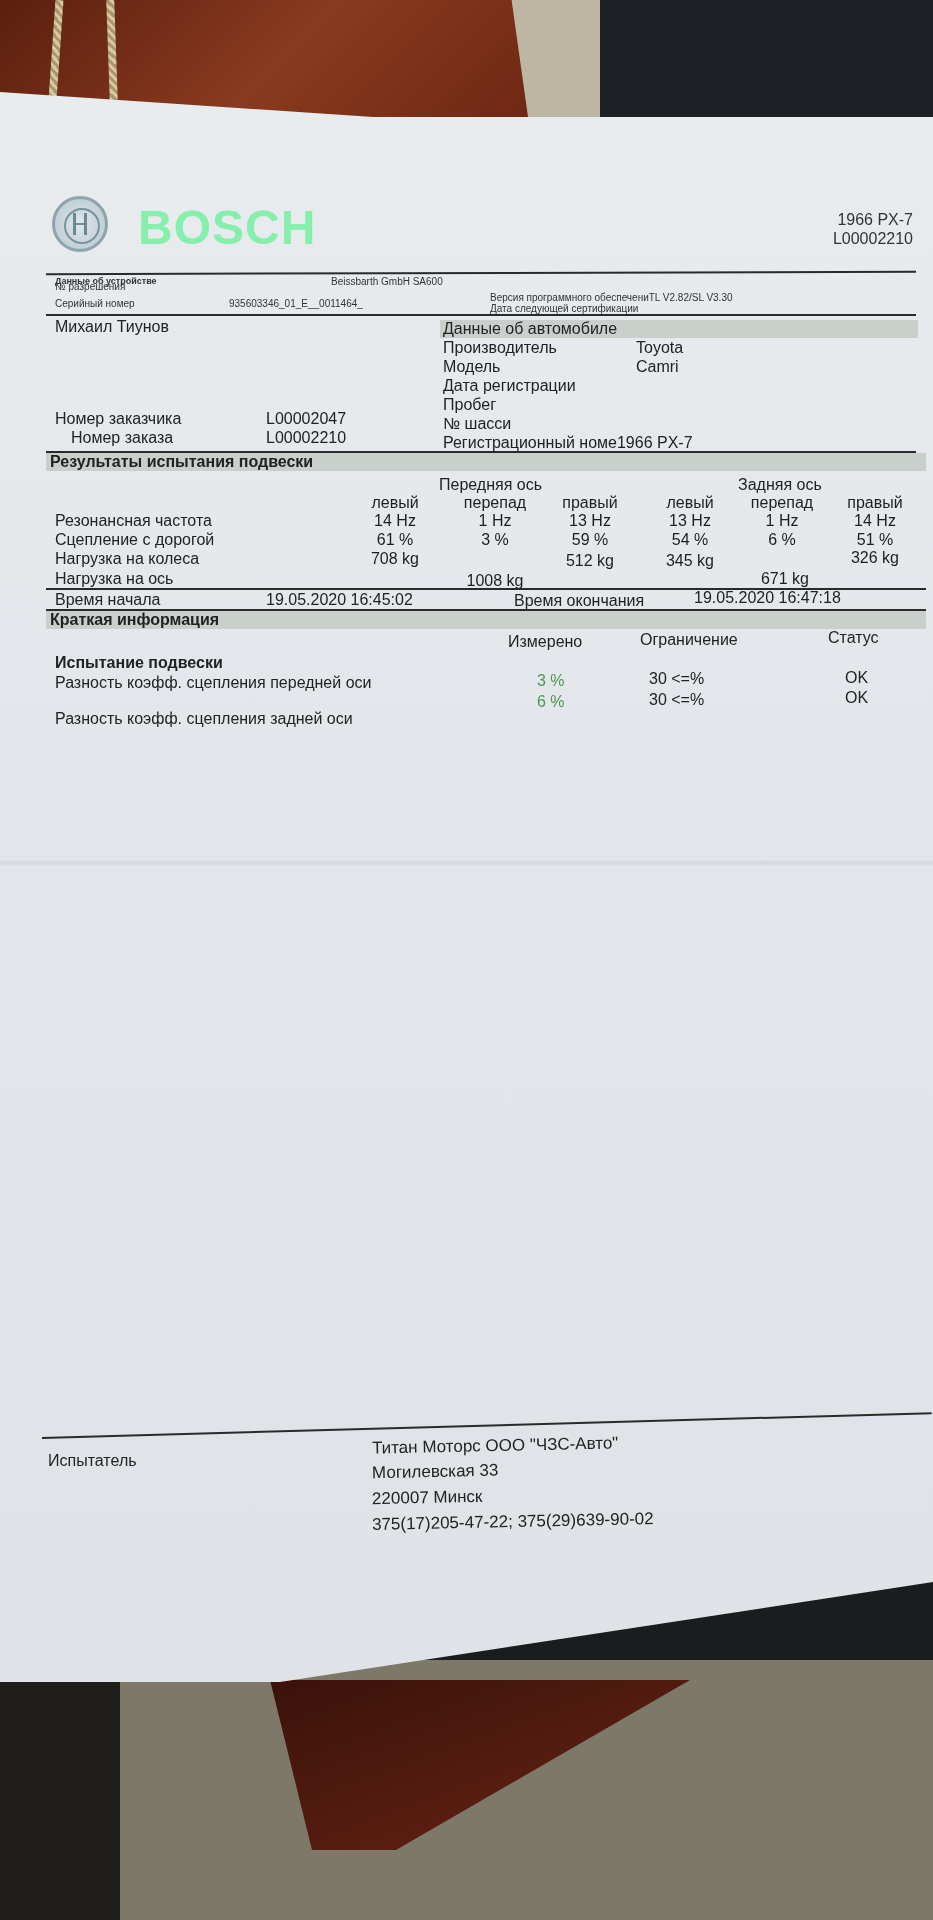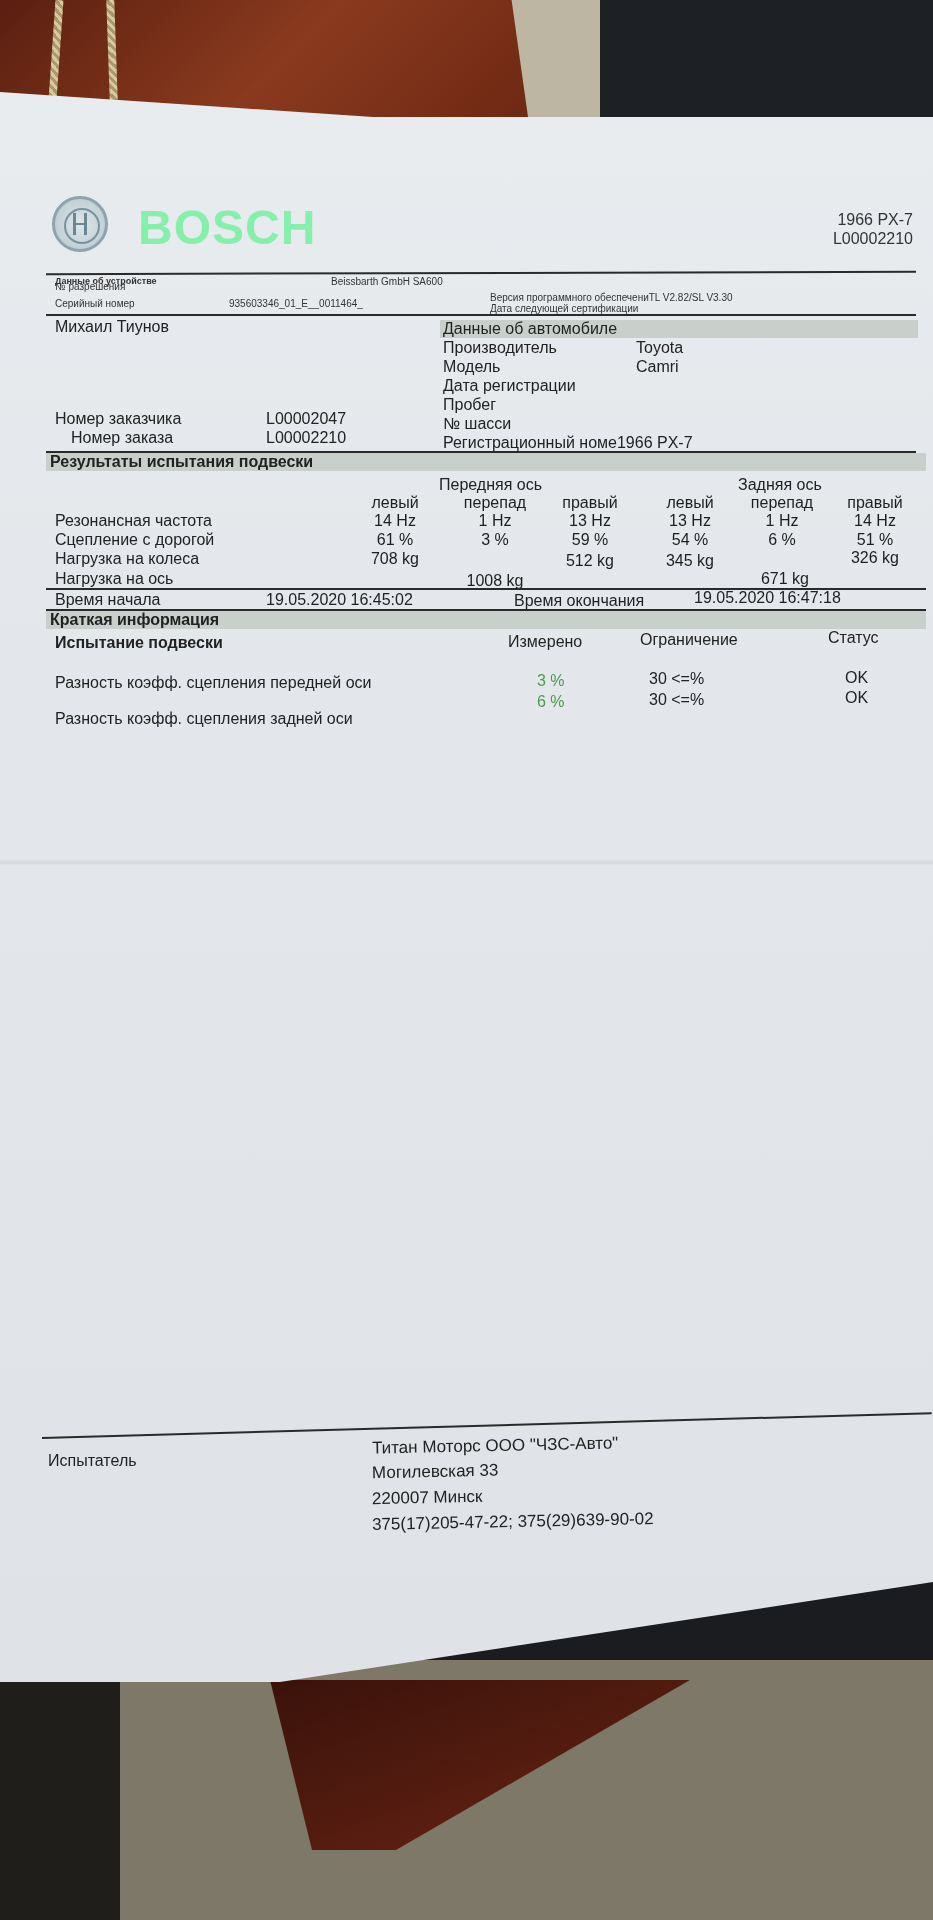--- a/index.html
+++ b/index.html
@@ -121,21 +121,21 @@
 <div class="abs lbl" style="left:266px;top:591px;">19.05.2020 16:45:02</div>
 <div class="abs lbl" style="left:514px;top:592px;">Время окончания</div>
 <div class="abs lbl" style="left:694px;top:589px;">19.05.2020 16:47:18</div>
 <div class="rule" style="left:46px;top:609px;width:880px;"></div>
 
 <div class="band" style="left:46px;top:611px;width:880px;height:18px;"></div>
 <div class="abs lbl bold" style="left:50px;top:611px;">Краткая информация</div>
 <div class="abs lbl" style="left:508px;top:633px;">Измерено</div>
 <div class="abs lbl" style="left:640px;top:631px;">Ограничение</div>
 <div class="abs lbl" style="left:828px;top:629px;">Статус</div>
-<div class="abs lbl bold" style="left:55px;top:634px;">Испытание подвески</div>
+<div class="abs lbl bold" style="left:55px;top:654px;">Испытание подвески</div>
 
 <div class="abs lbl" style="left:55px;top:674px;">Разность коэфф. сцепления передней оси</div>
 <div class="abs lbl green" style="left:537px;top:672px;">3 %</div>
 <div class="abs lbl" style="left:649px;top:670px;">30 &lt;=%</div>
 <div class="abs lbl" style="left:845px;top:669px;">OK</div>
 
 <div class="abs lbl" style="left:55px;top:694px;margin-top:16px;">Разность коэфф. сцепления задней оси</div>
 <div class="abs lbl green" style="left:537px;top:693px;">6 %</div>
 <div class="abs lbl" style="left:649px;top:691px;">30 &lt;=%</div>
 <div class="abs lbl" style="left:845px;top:689px;">OK</div>

